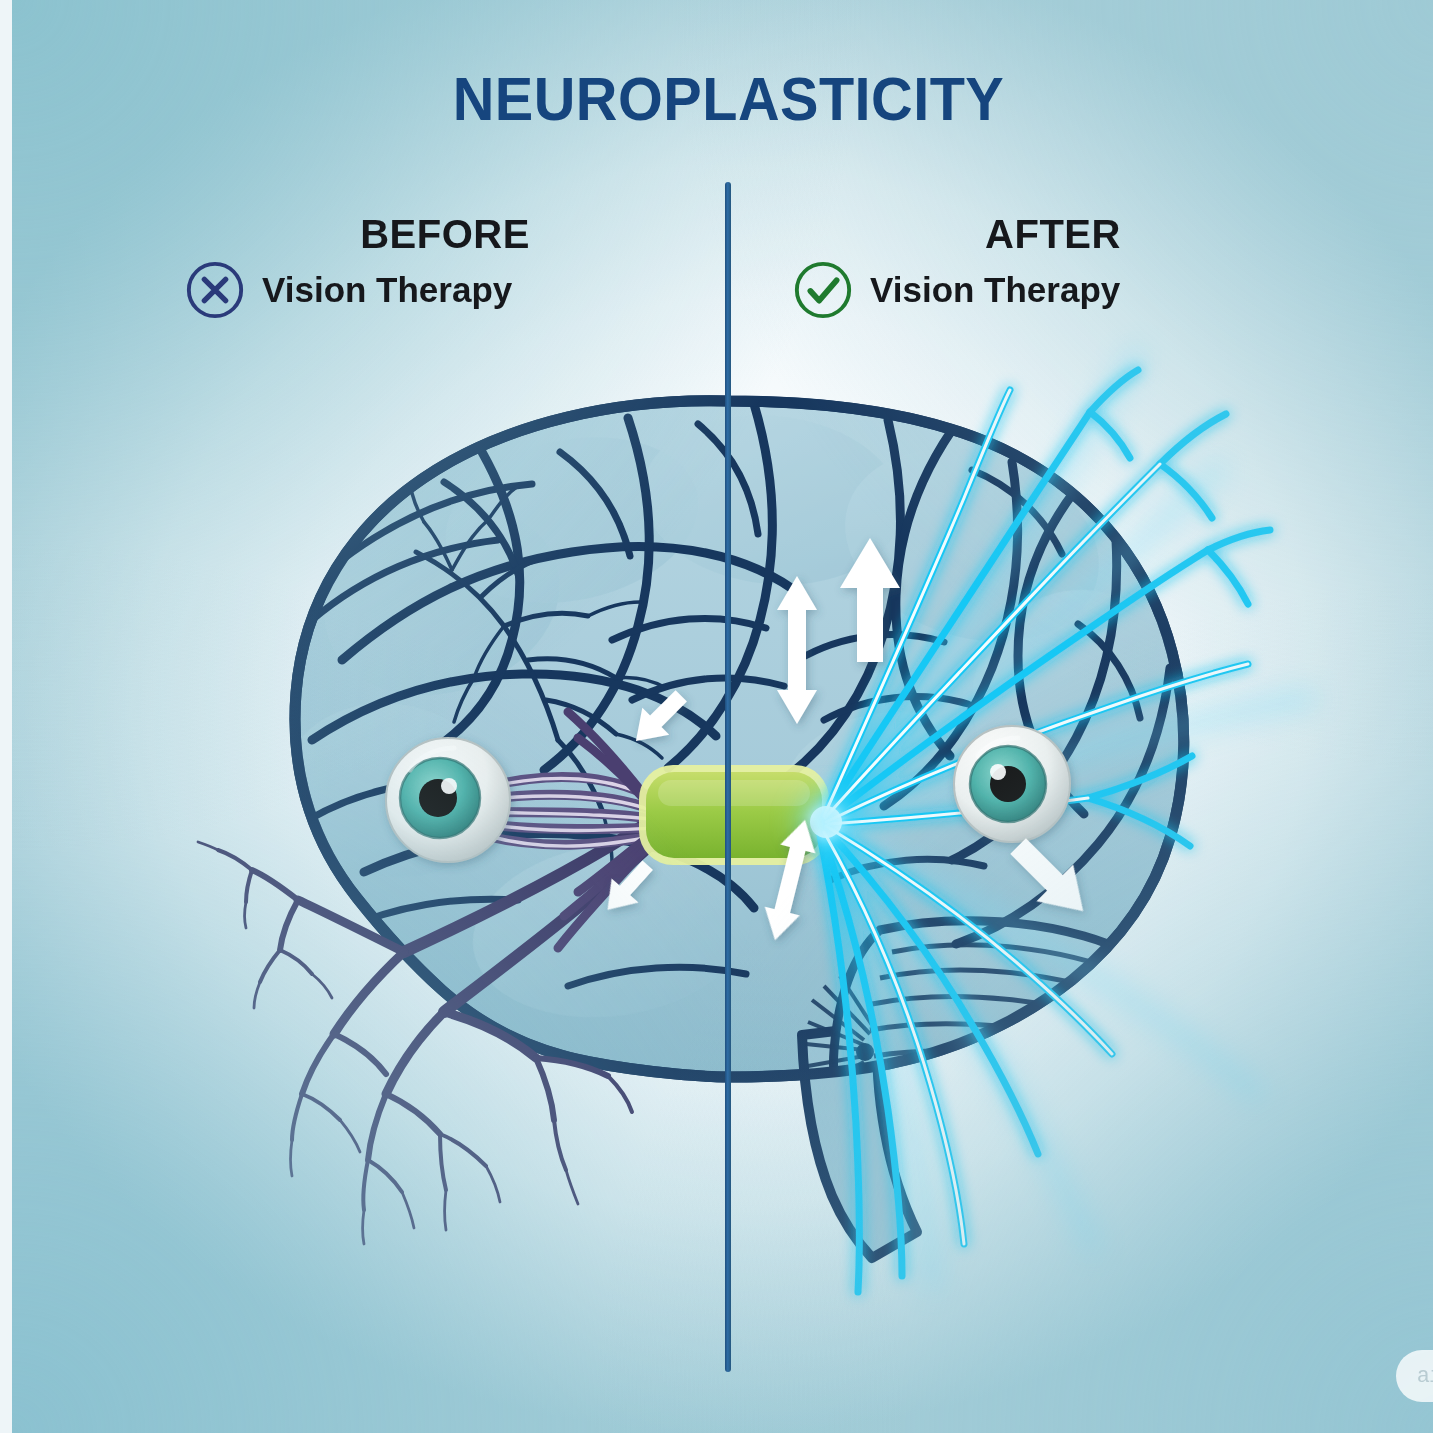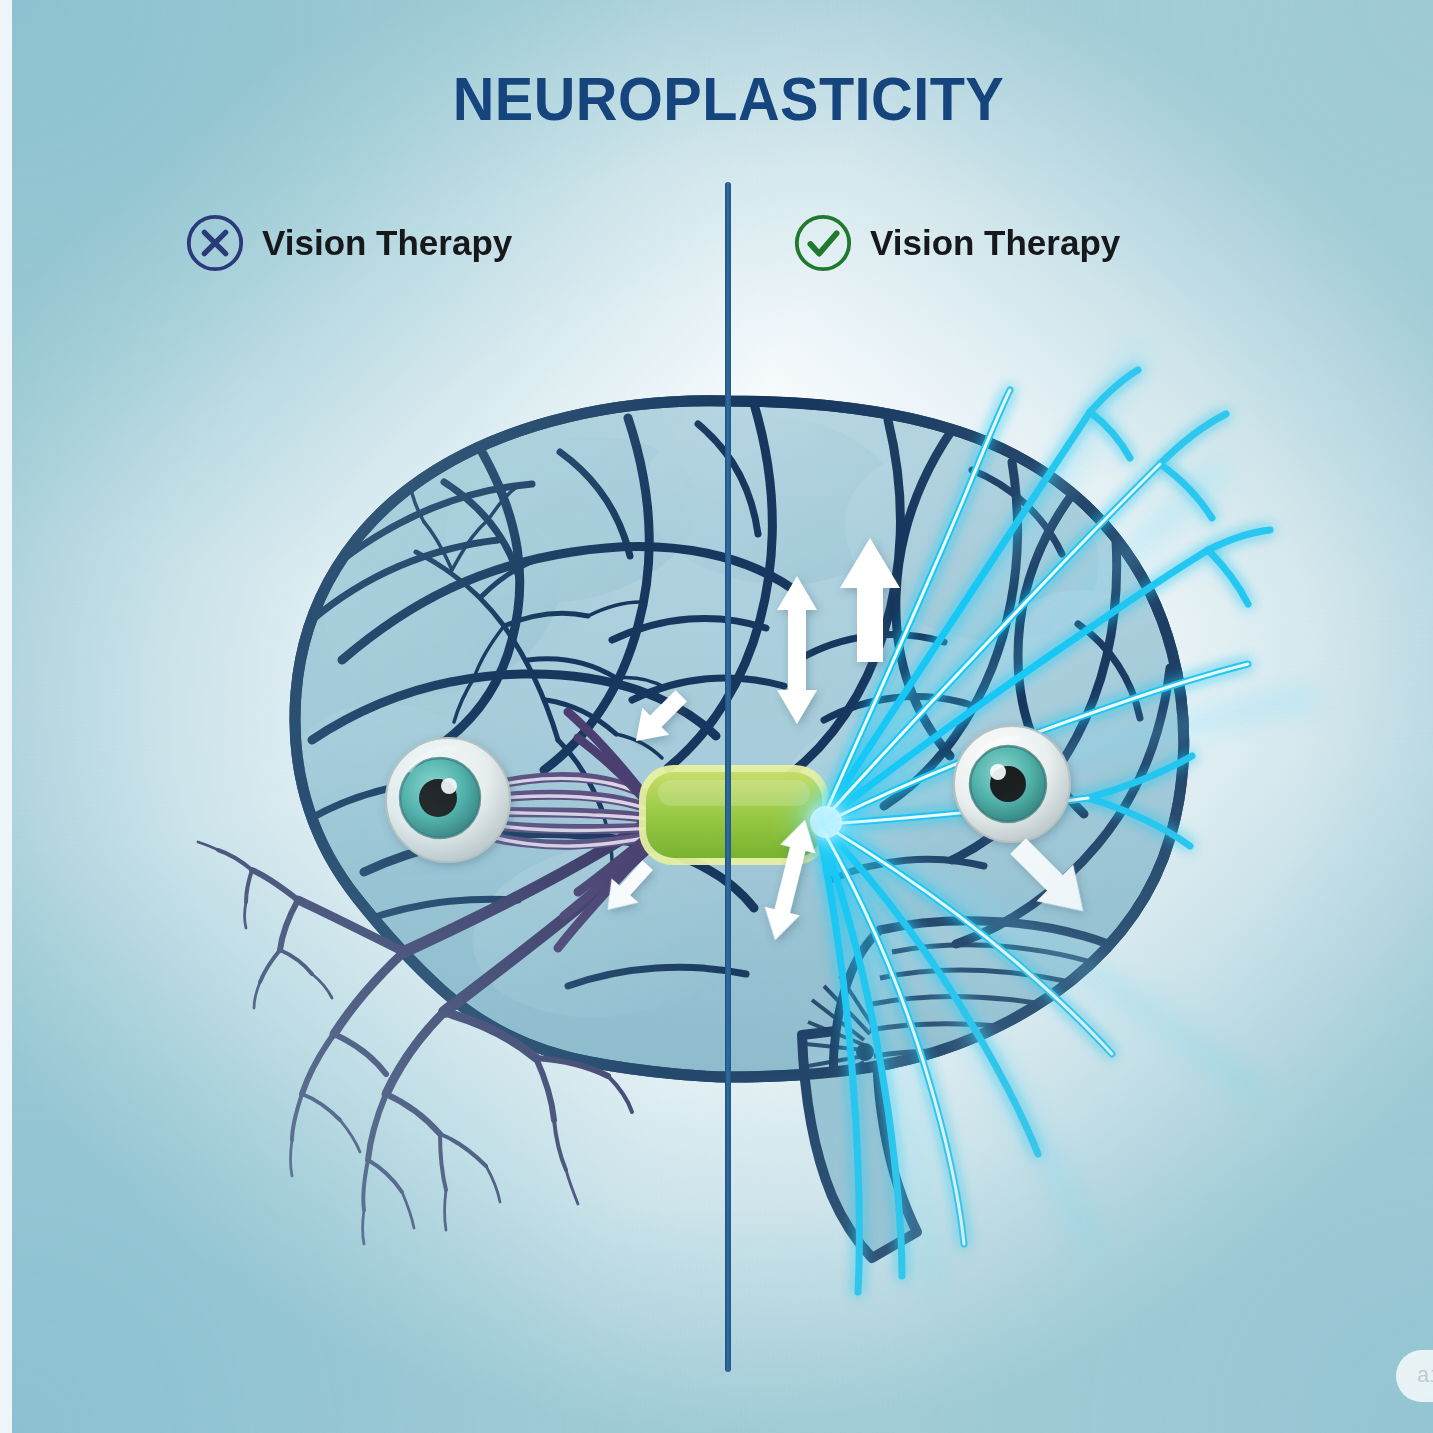--- a/index.html
+++ b/index.html
@@ -454,30 +454,32 @@
     </g>
   </svg>
 
   <div id="vignette"></div>
 
   <div id="divider"></div>
 
   <div id="title">NEUROPLASTICITY</div>
 
   <div class="panel-head" id="head-before">
+    <div class="head-top">BEFORE</div>
     <div class="head-row">
       <svg class="badge" viewBox="0 0 64 64">
         <circle cx="32" cy="32" r="27" fill="none" stroke="#2a3a7a" stroke-width="4"></circle>
         <path d="M21 21 L43 43 M43 21 L21 43" stroke="#2a3a7a" stroke-width="5.5" stroke-linecap="round" fill="none"></path>
       </svg>
       <span class="head-label">Vision Therapy</span>
     </div>
   </div>
 
   <div class="panel-head" id="head-after">
+    <div class="head-top">AFTER</div>
     <div class="head-row">
       <svg class="badge" viewBox="0 0 64 64">
         <circle cx="32" cy="32" r="27" fill="none" stroke="#1f7a2e" stroke-width="4"></circle>
         <path d="M19 33 L28 43 L46 22" stroke="#1f7a2e" stroke-width="6" stroke-linecap="round" stroke-linejoin="round" fill="none"></path>
       </svg>
       <span class="head-label">Vision Therapy</span>
     </div>
   </div>
 
   <div id="watermark">ai</div>

